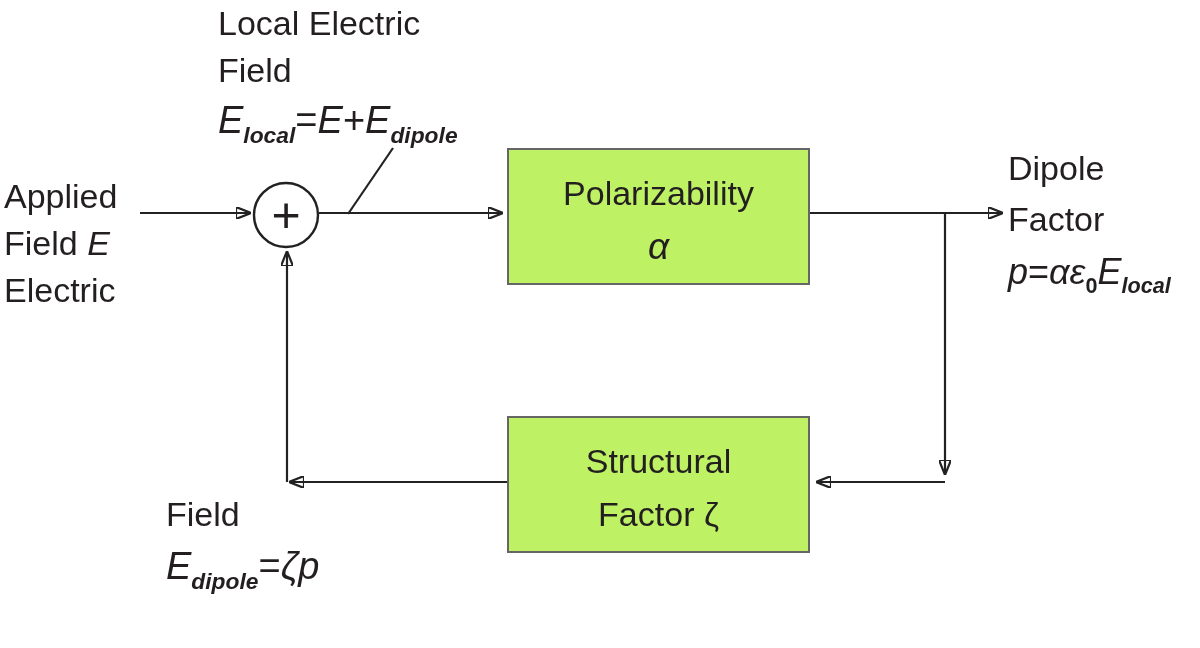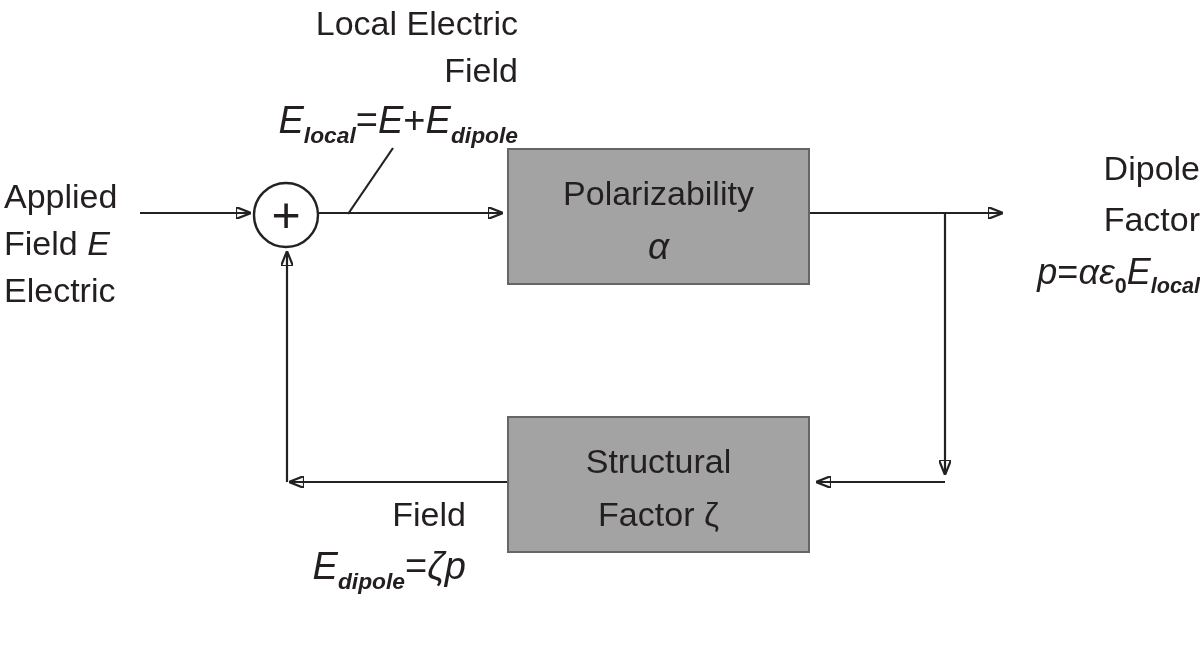--- a/index.html
+++ b/index.html
@@ -41,36 +41,36 @@
     justify-content: center;
     font-size: 50px;
     font-weight: 400;
   }
   .box {
     position: absolute;
     width: 303px;
     height: 137px;
     box-sizing: border-box;
     border: 2.5px solid #666666;
-    background: #a3a3a3;
+    background: #bef264;
     display: flex;
     flex-direction: column;
     align-items: center;
     justify-content: center;
     padding-top: 6px;
     font-size: 34px;
     line-height: 53px;
     text-align: center;
   }
   .box-pol { left: 507px; top: 148px; }
   .box-str { left: 507px; top: 416px; }
   .box-sym { font-size: 37px; }
   .lbl {
     position: absolute;
-    text-align: right;
+    text-align: left;
     font-size: 34px;
     line-height: 47px;
     white-space: nowrap;
   }
   .formula {
     font-size: 38px;
     line-height: 52px;
     white-space: nowrap;
   }
   .lbl-applied {

